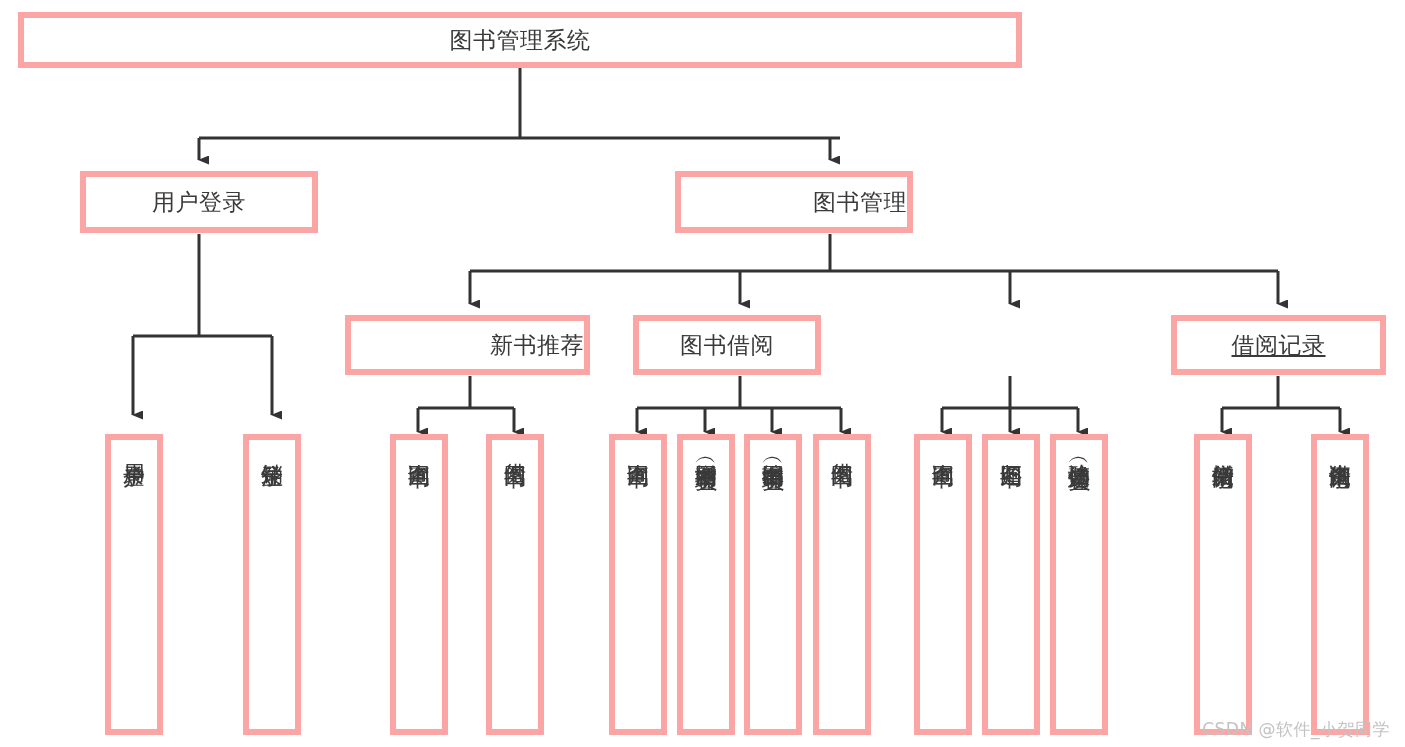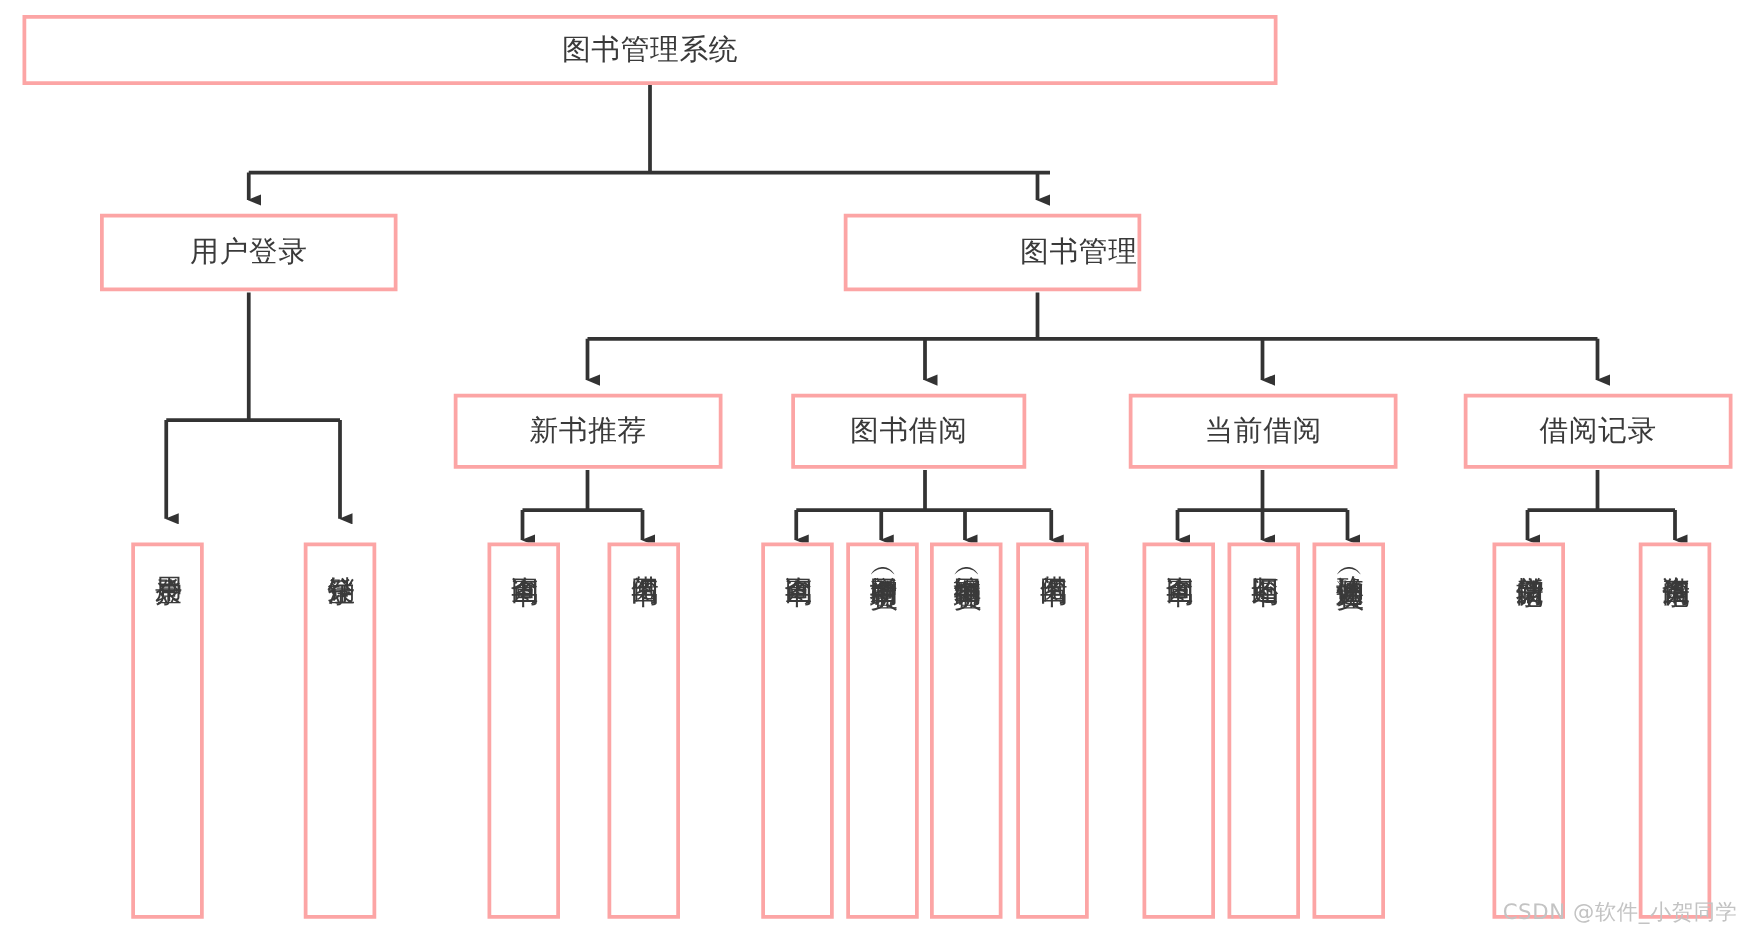--- a/index.html
+++ b/index.html
@@ -24,21 +24,21 @@
     position: absolute;
     left: 0;
     top: 0;
     width: 1405px;
     height: 747px;
   }
   .node {
     position: absolute;
     box-sizing: border-box;
     background: #ffffff;
-    border: 3px solid #fca5a5;
+    border: 6px solid #fca5a5;
     display: flex;
     align-items: center;
     justify-content: center;
     color: #3a3a3a;
     z-index: 2;
   }
   .node-label {
     color: #3a3a3a;
     line-height: 1.25;
     text-align: center;
@@ -136,30 +136,27 @@
     <span class="node-label">图书管理系统</span>
   </div>
 
   <div class="node horizontal" style="left:80px; top:171px; width:238px; height:62px;">
     <span class="node-label">用户登录</span>
   </div>
   <div class="node horizontal" style="left:675px; top:171px; width:238px; height:62px;justify-content:flex-end;">
     <span class="node-label">图书管理</span>
   </div>
 
-  <div class="node horizontal" style="left:363px; top:315px; width:215px; height:60px;">
+  <div class="node horizontal" style="left:345px; top:315px; width:245px; height:60px;justify-content:flex-end;">
     <span class="node-label">新书推荐</span>
   </div>
   <div class="node horizontal" style="left:633px; top:315px; width:188px; height:60px;">
     <span class="node-label">图书借阅</span>
   </div>
-  <div class="node horizontal" style="left:903px; top:315px; width:215px; height:60px;">
-    <span class="node-label">当前借阅</span>
-  </div>
-  <div class="node horizontal" style="left:1171px; top:315px; width:215px; height:60px;">
+  <div class="node horizontal" style="left:1171px; top:315px; width:215px; height:60px;text-decoration:underline;">
     <span class="node-label">借阅记录</span>
   </div>
 
   <div class="node vertical" style="left:105px; top:434px; width:58px; height:301px;">
     <span class="node-label">用户登录</span>
   </div>
   <div class="node vertical" style="left:243px; top:434px; width:58px; height:301px;">
     <span class="node-label">注销登录</span>
   </div>
 

